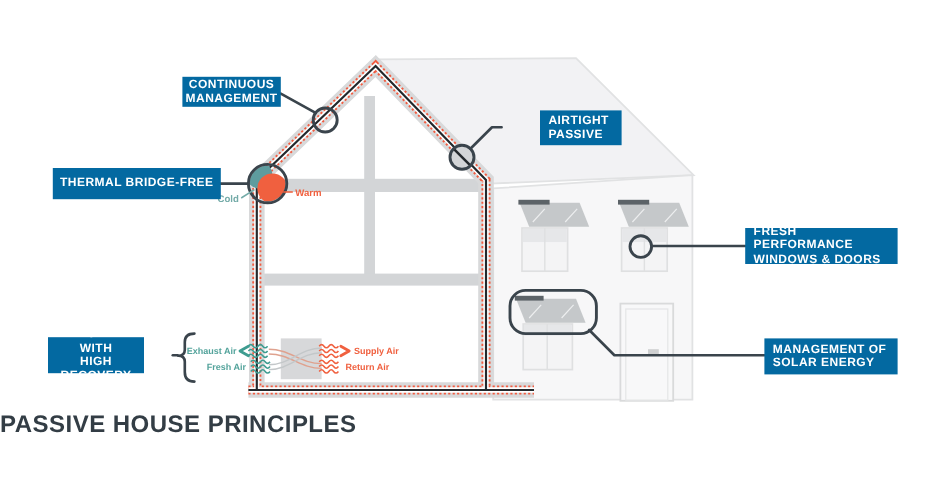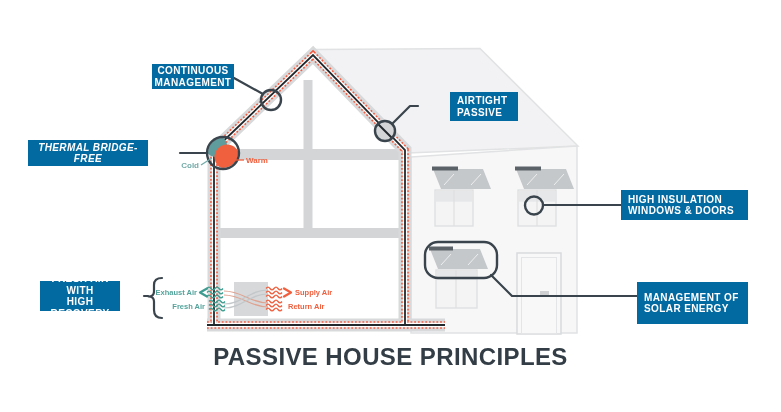--- a/index.html
+++ b/index.html
@@ -27,22 +27,22 @@
   svg text{font-family:"Liberation Sans",sans-serif;font-weight:bold;}
   .air-text{font-size:7.5px;}
   .air-text.teal{fill:#53A39B;}
   .air-text.orange{fill:#F0603F;}
   .cw-text{font-size:8px;}
   .lbl{position:absolute;background:#0369a1;color:#FFFFFF;font-weight:bold;font-size:10px;
        line-height:11.5px;letter-spacing:0.4px;display:flex;flex-direction:column;
        justify-content:center;box-sizing:border-box;}
   .lbl.center{align-items:center;text-align:center;}
   .lbl.left{align-items:flex-start;padding-left:7px;text-align:left;}
-  #main-title{position:absolute;left:0;top:343px;width:781px;text-align:center;
-      font-size:24px;font-weight:bold;color:#333D45;letter-spacing:0.4px;}
+  #main-title{position:absolute;left:0;top:343px;width:781px;
+      font-size:20px;font-weight:bold;color:#333D45;letter-spacing:0.4px;}
 </style>
 </head>
 <body>
 
 <div id="stage">
 
 <svg id="diagram-svg" width="781" height="412" viewBox="0 0 781 412">
   <defs>
     <path id="wv" d="M0,0 Q2,-2.6 4,0 T8,0 T12,0 T16,0"></path>
     <clipPath id="tc">
@@ -162,35 +162,35 @@
   <text class="air-text teal" x="205" y="308.5" text-anchor="end">Fresh Air</text>
   <text class="air-text orange" x="295" y="295">Supply Air</text>
   <text class="air-text orange" x="288" y="308.5">Return Air</text>
 </svg>
 
 <div class="lbl center" style="left:152px;top:64px;width:82px;height:25px;">
   <span>CONTINUOUS</span>
   <span>MANAGEMENT</span>
 </div>
 
-<div class="lbl center" style="left:28px;top:140px;width:120px;height:26px;font-style:italic;">
+<div class="lbl center" style="left:44px;top:140px;width:140px;height:26px;">
   <span>THERMAL BRIDGE-FREE</span>
 </div>
 
 <div class="lbl left" style="left:418px;top:92px;width:68px;height:29px;margin-left:32px;">
   <span>AIRTIGHT</span>
   <span>PASSIVE</span>
 </div>
 
 <div class="lbl left" style="left:621px;top:190px;width:127px;height:30px;">
-  <span>HIGH INSULATION</span>
+  <span>FRESH PERFORMANCE</span>
   <span>WINDOWS &amp; DOORS</span>
 </div>
 
-<div class="lbl left" style="left:637px;top:282px;width:111px;height:42px;">
+<div class="lbl left" style="left:637px;top:282px;width:111px;height:30px;">
   <span>MANAGEMENT OF</span>
   <span>SOLAR ENERGY</span>
 </div>
 
 <div class="lbl center" style="left:40px;top:281px;width:80px;height:30px;">
   <span>FRESH AIR WITH</span>
   <span>HIGH RECOVERY</span>
 </div>
 
 <div id="main-title">PASSIVE HOUSE PRINCIPLES</div>

